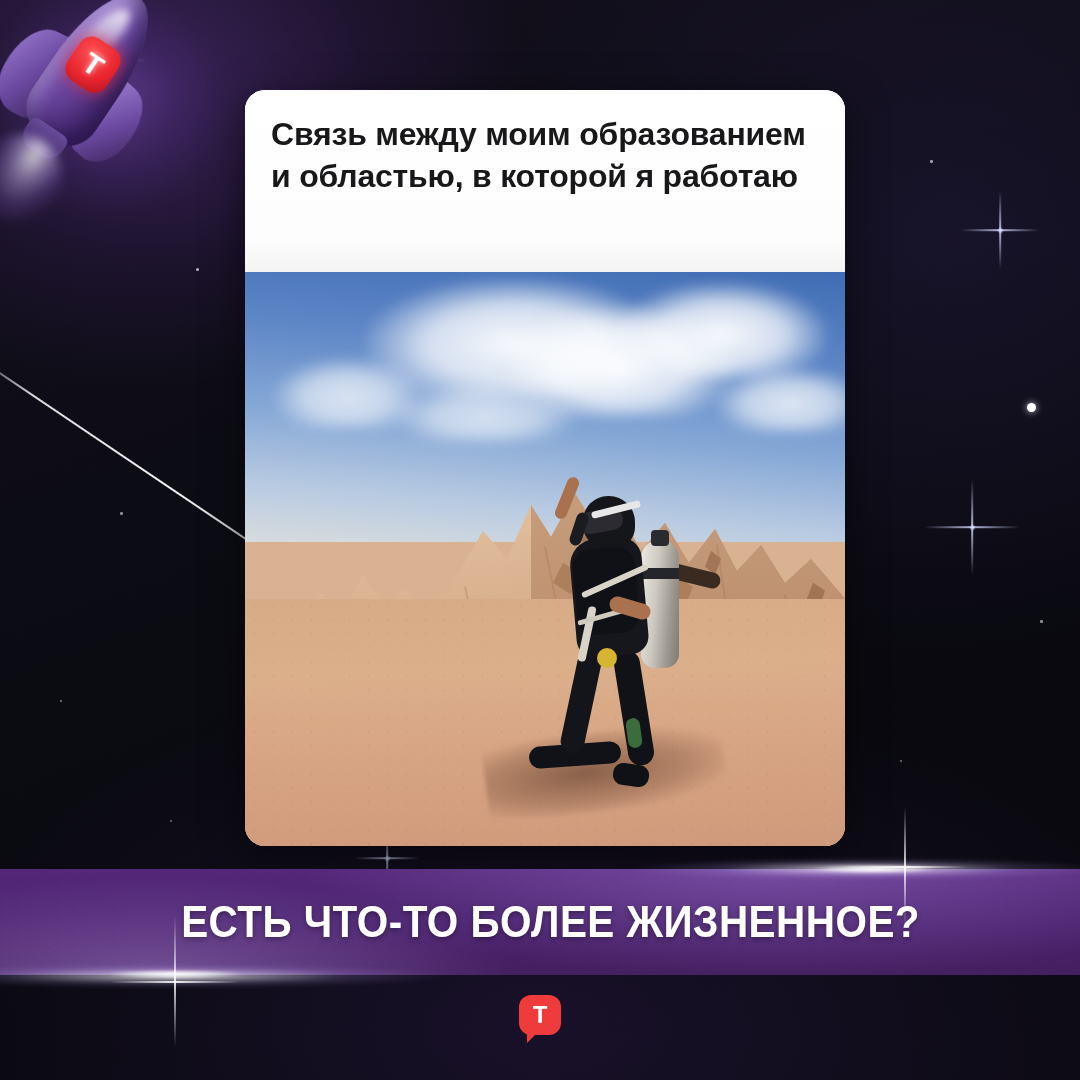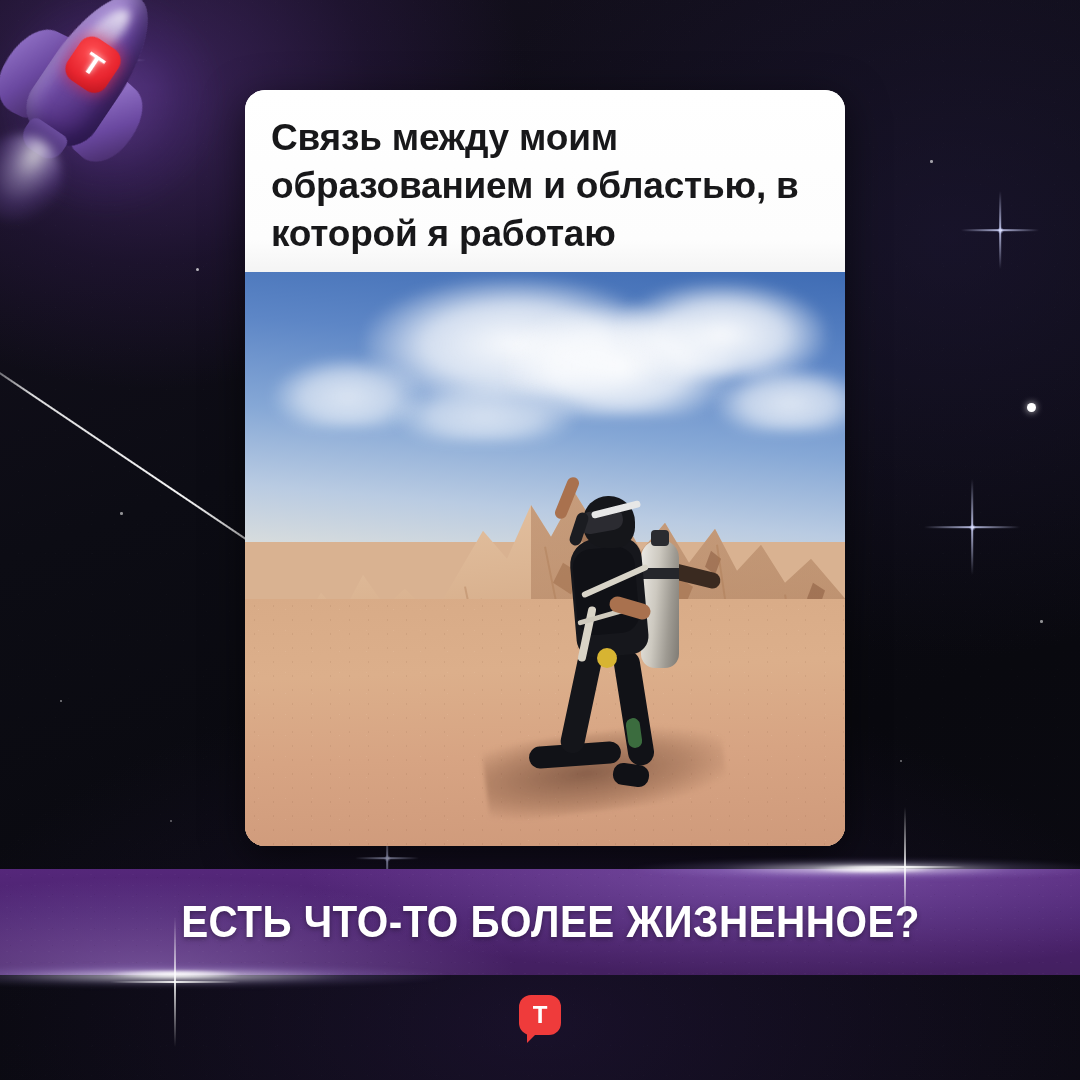--- a/index.html
+++ b/index.html
@@ -190,21 +190,21 @@
   }
   .meme-caption {
     background: linear-gradient(180deg, #ffffff 0%, #fdfdfd 82%, #f4f4f4 100%);
     padding: 24px 26px 18px 26px;
     height: 182px;
     box-sizing: border-box;
   }
   .meme-caption p {
     margin: 0;
     color: #18181a;
-    font-size: 37px;
+    font-size: 32px;
     line-height: 1.30;
     font-weight: bold;
     letter-spacing: -0.2px;
   }
 
   
   .meme-photo {
     position: relative;
     width: 100%;
     height: 574px;

